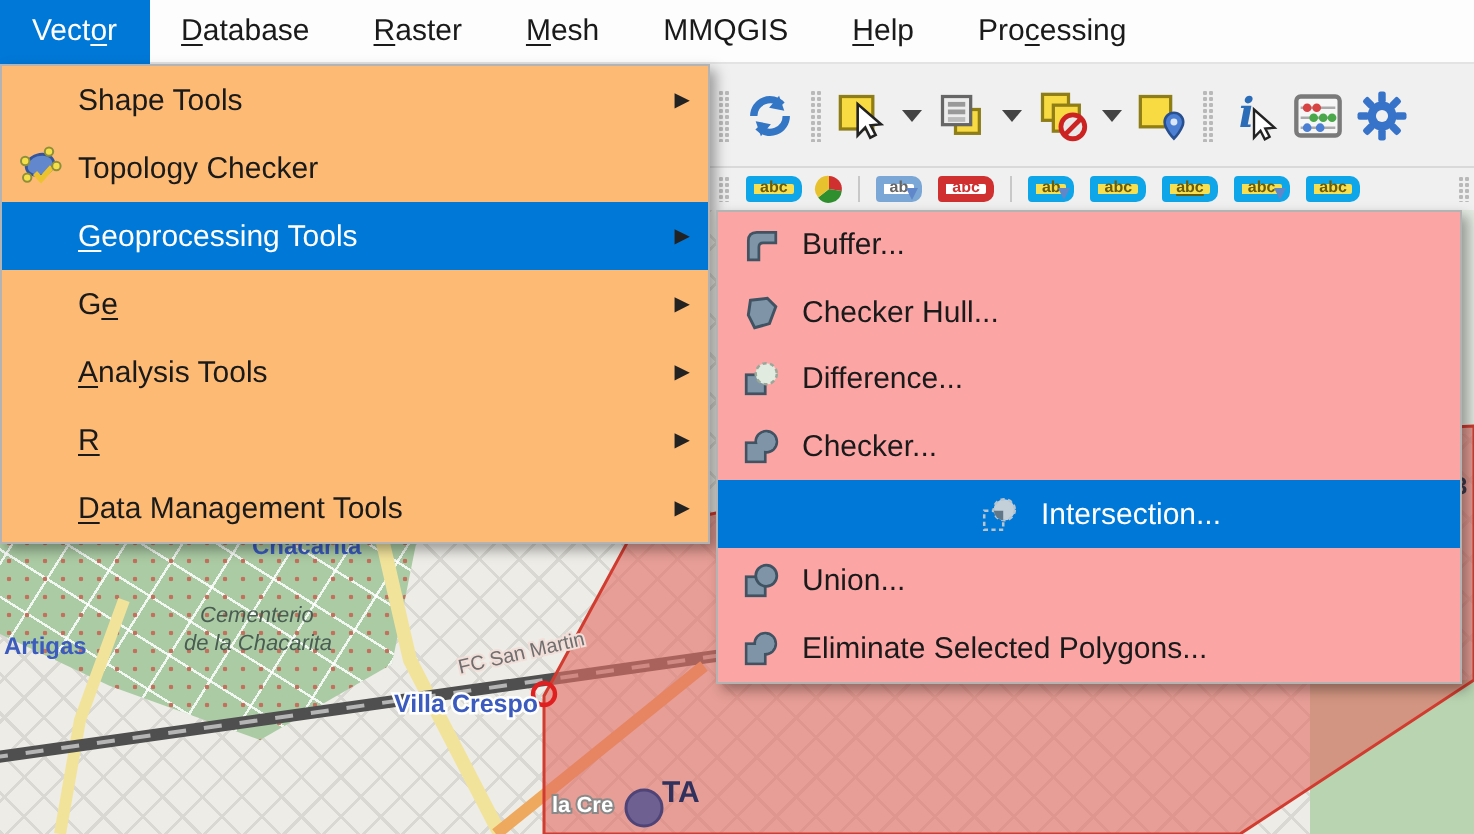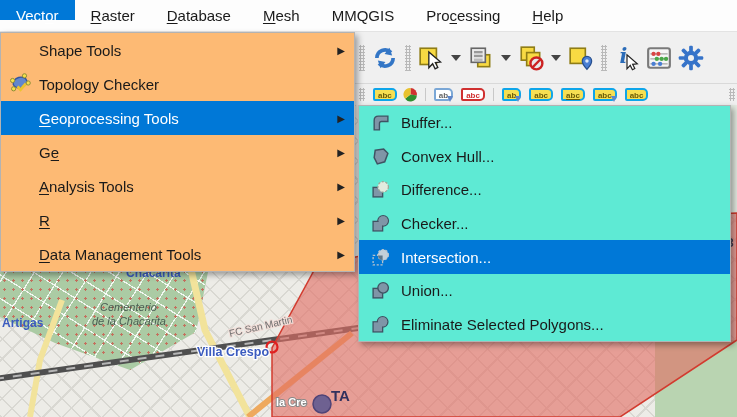--- a/index.html
+++ b/index.html
@@ -20,68 +20,68 @@
       repeating-linear-gradient(32deg, rgba(255,255,255,.85) 0 1.2px, transparent 1.2px 20px),
       repeating-linear-gradient(-58deg, rgba(255,255,255,.85) 0 1.2px, transparent 1.2px 24px);
     background-size:9px 9px, auto, auto;
     clip-path:polygon(0 150px,160px 152px,208px 167px,196px 227px,130px 265px,55px 238px,0 212px); }
   .map-svg { position:absolute; inset:0; }
   .maplbl { font-family:"Liberation Sans", sans-serif; }
 
   
   .menubar { position:absolute; left:0; top:0; width:737px; height:32px;
     background:#fdfdfd; border-bottom:1px solid #e3e3e3; display:flex; z-index:30; }
-  .mb-item { height:20px; line-height:31px; padding:0 16px; font-size:15px;
+  .mb-item { height:32px; line-height:31px; padding:0 16px; font-size:15px;
     color:#1a1a1a; white-space:nowrap; cursor:default; }
   .mb-item.active { background:#0078d7; color:#fff; }
   .mn { text-decoration:underline; text-underline-offset:2px; }
 
   
   .toolbar { position:absolute; left:355px; top:32px; width:382px; height:73px;
     background:#f0f0f0; z-index:10; }
   .tb-row1 { height:52px; display:flex; align-items:center; border-bottom:1px solid #d9d9d9; }
   .tb-row2 { height:20px; display:flex; align-items:center; }
   .grip { width:6px; height:26px; margin:0 4px;
     background-image:radial-gradient(#b9b9b9 1px, transparent 1.2px);
     background-size:3px 3px; }
   .grip.sm { height:13px; }
   .tbtn { display:flex; align-items:center; justify-content:center;
     width:30px; height:30px; margin:0 1px; }
   .dd-arrow { width:0; height:0; border-left:5px solid transparent;
     border-right:5px solid transparent; border-top:6px solid #444; margin:0 4px; }
   .vsep { width:1px; height:13px; background:#c8c8c8; margin:0 4px; }
   .tag { height:13px; line-height:12px; font-size:8px; font-weight:bold;
     padding:0 3px; margin:0 4px; border-radius:2px 5px 5px 2px;
-    background:#f7df52; border:2px solid #0ea5e9; color:#6b5c08;
-    display:flex; position:relative; }
+    background:#f7df52; border:4px solid #0ea5e9; color:#6b5c08;
+    display:flex; align-items:center; position:relative; }
   .tag.blue { background:#fff; border-color:#7aa7d6; color:#666; }
   .tag.red  { background:#fff; border-color:#d03030; color:#d03030; }
   .tag.und  { text-decoration:underline; }
   .tag .pin { position:absolute; right:-2px; bottom:-3px; width:0; height:0;
     border-left:3px solid transparent; border-right:3px solid transparent;
     border-top:6px solid #5f87c9; }
 
   
   .menu { position:absolute; left:0; top:32px; width:355px;
     background:#fdba74; border:1px solid #b3b3b3;
     box-shadow:3px 3px 6px rgba(0,0,0,.35); z-index:40; }
   .menu-item { height:34px; display:flex; align-items:center; position:relative;
     font-size:15px; color:#1a1a1a; cursor:default; }
   .menu-item .gutter { width:38px; display:flex; align-items:center; justify-content:center; flex:none; }
   .menu-item.active { background:#0078d7; color:#fff; }
   .menu-item .arrow { position:absolute; right:9px; font-size:10px; color:#222; }
 
   
   .submenu { position:absolute; left:358px; top:105px; width:373px;
-    background:#5eead4; border:1px solid #b3b3b3;
+    background:#fca5a5; border:1px solid #b3b3b3;
     box-shadow:3px 3px 6px rgba(0,0,0,.35); z-index:40; }
   .sub-item { height:33.6px; display:flex; align-items:center;
     font-size:15px; color:#1a1a1a; cursor:default; }
   .sub-item .gutter { width:42px; display:flex; align-items:center; justify-content:center; flex:none; }
-  .sub-item.active { background:#0078d7; color:#fff; }
+  .sub-item.active { background:#0078d7; color:#fff;justify-content:center; }
 </style>
 </head>
 <body>
 
 <div class="stage">
 
   <div class="map">
     <div class="cemetery"></div>
     <svg class="map-svg" width="737" height="312" viewBox="0 0 737 312">
 
@@ -237,26 +237,26 @@
         </div>
       <div class="tag">
           <span>abc</span>
         </div>
       <div class="grip sm" style="margin-left:auto;margin-right:2px"></div>
     </div>
   </div>
 
   <div class="menubar">
     <div class="mb-item active"><span>Vect</span><span class="mn">o</span><span>r</span></div>
+    <div class="mb-item"><span></span><span class="mn">D</span><span>atabase</span></div>
     <div class="mb-item"><span></span><span class="mn">R</span><span>aster</span></div>
-    <div class="mb-item"><span></span><span class="mn">D</span><span>atabase</span></div>
     <div class="mb-item"><span></span><span class="mn">M</span><span>esh</span></div>
     <div class="mb-item"><span>MMQGIS</span><span class="mn"></span><span></span></div>
+    <div class="mb-item"><span></span><span class="mn">H</span><span>elp</span></div>
     <div class="mb-item"><span>Pro</span><span class="mn">c</span><span>essing</span></div>
-    <div class="mb-item"><span></span><span class="mn">H</span><span>elp</span></div>
   </div>
 
   <div class="menu">
     <div class="menu-item">
       <span class="gutter"></span>
       <span>Shape Tools</span>
         <span class="mn"></span>
         <span></span>
       <span class="arrow">▶</span>
     </div>
@@ -318,21 +318,21 @@
         </svg>
       </span>
       <span>Buffer...</span>
     </div>
     <div class="sub-item">
       <span class="gutter">
         <svg width="19" height="19" viewBox="0 0 18 18">
           <polygon points="4,3 12,2 16,6 13,14 6,16 3,10" fill="#7f95a7" stroke="#3f5363" stroke-width="1.4"></polygon>
         </svg>
       </span>
-      <span>Convex Hull...</span>
+      <span>Checker Hull...</span>
     </div>
     <div class="sub-item">
       <span class="gutter">
         <svg width="19" height="19" viewBox="0 0 18 18">
           <rect x="2" y="7" width="9" height="9" fill="#7f95a7" stroke="#3f5363" stroke-width="1.3"></rect>
           <circle cx="11.5" cy="6.5" r="5" fill="#e2ebdf" stroke="#9aa89a" stroke-width="1.2" stroke-dasharray="2 1.6"></circle>
         </svg>
       </span>
       <span>Difference...</span>
     </div>

